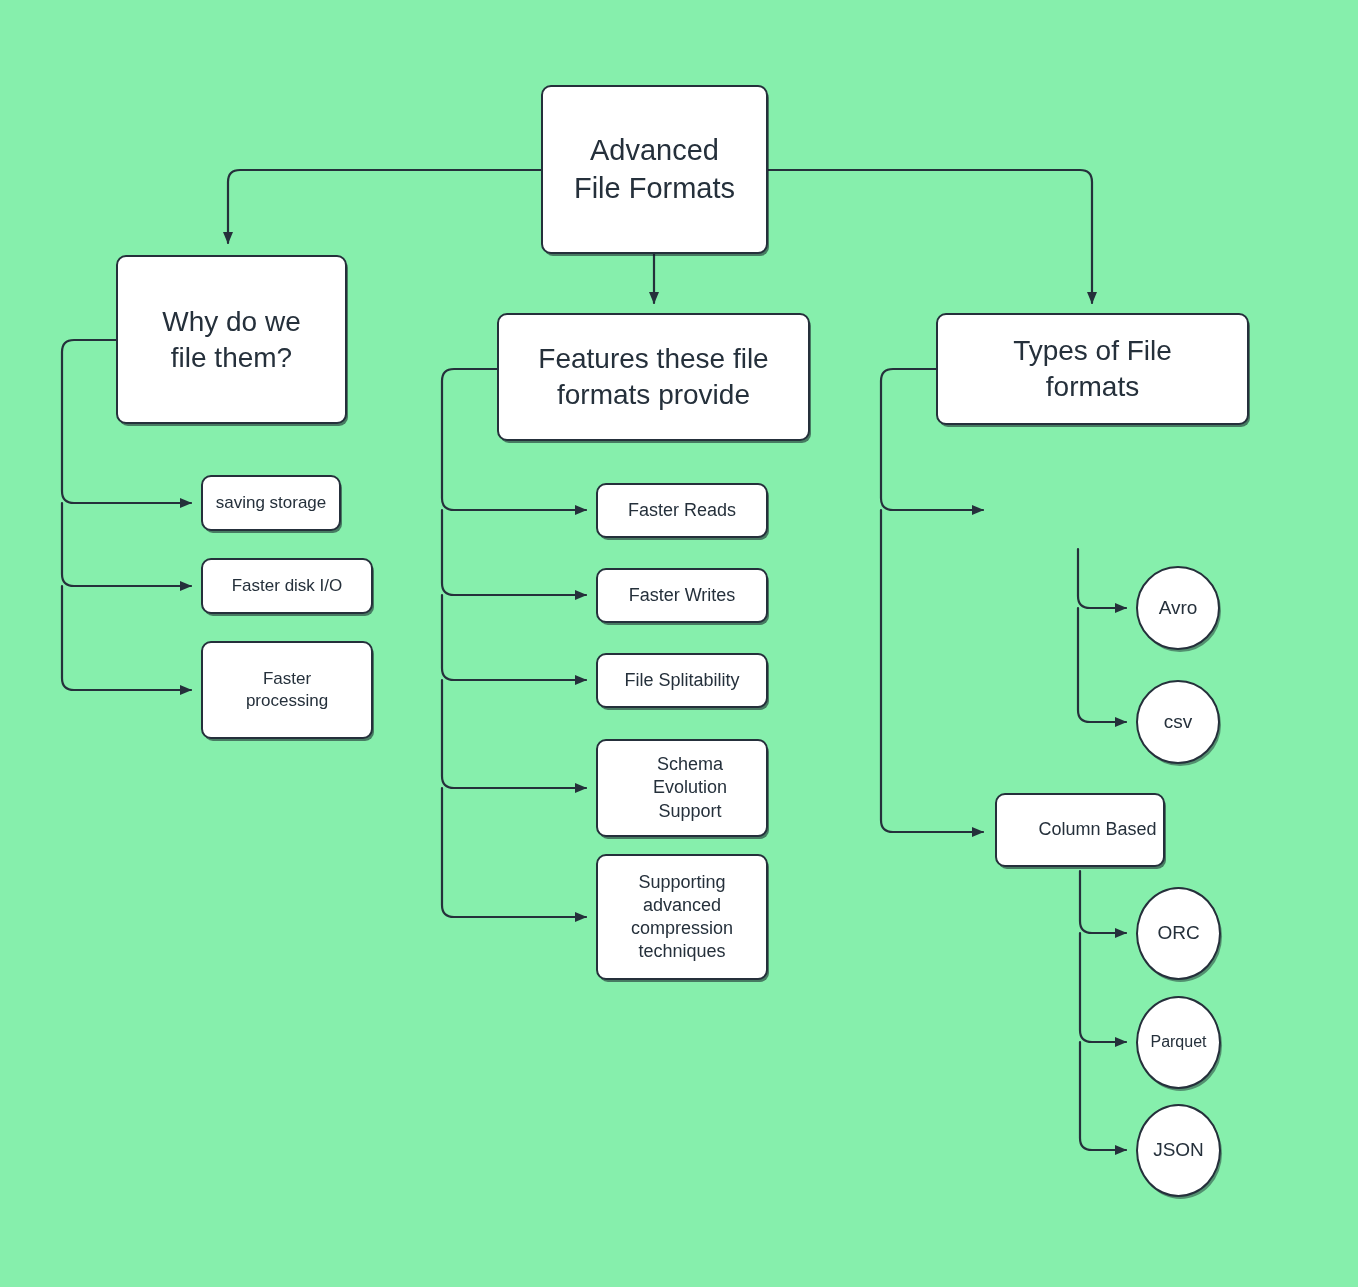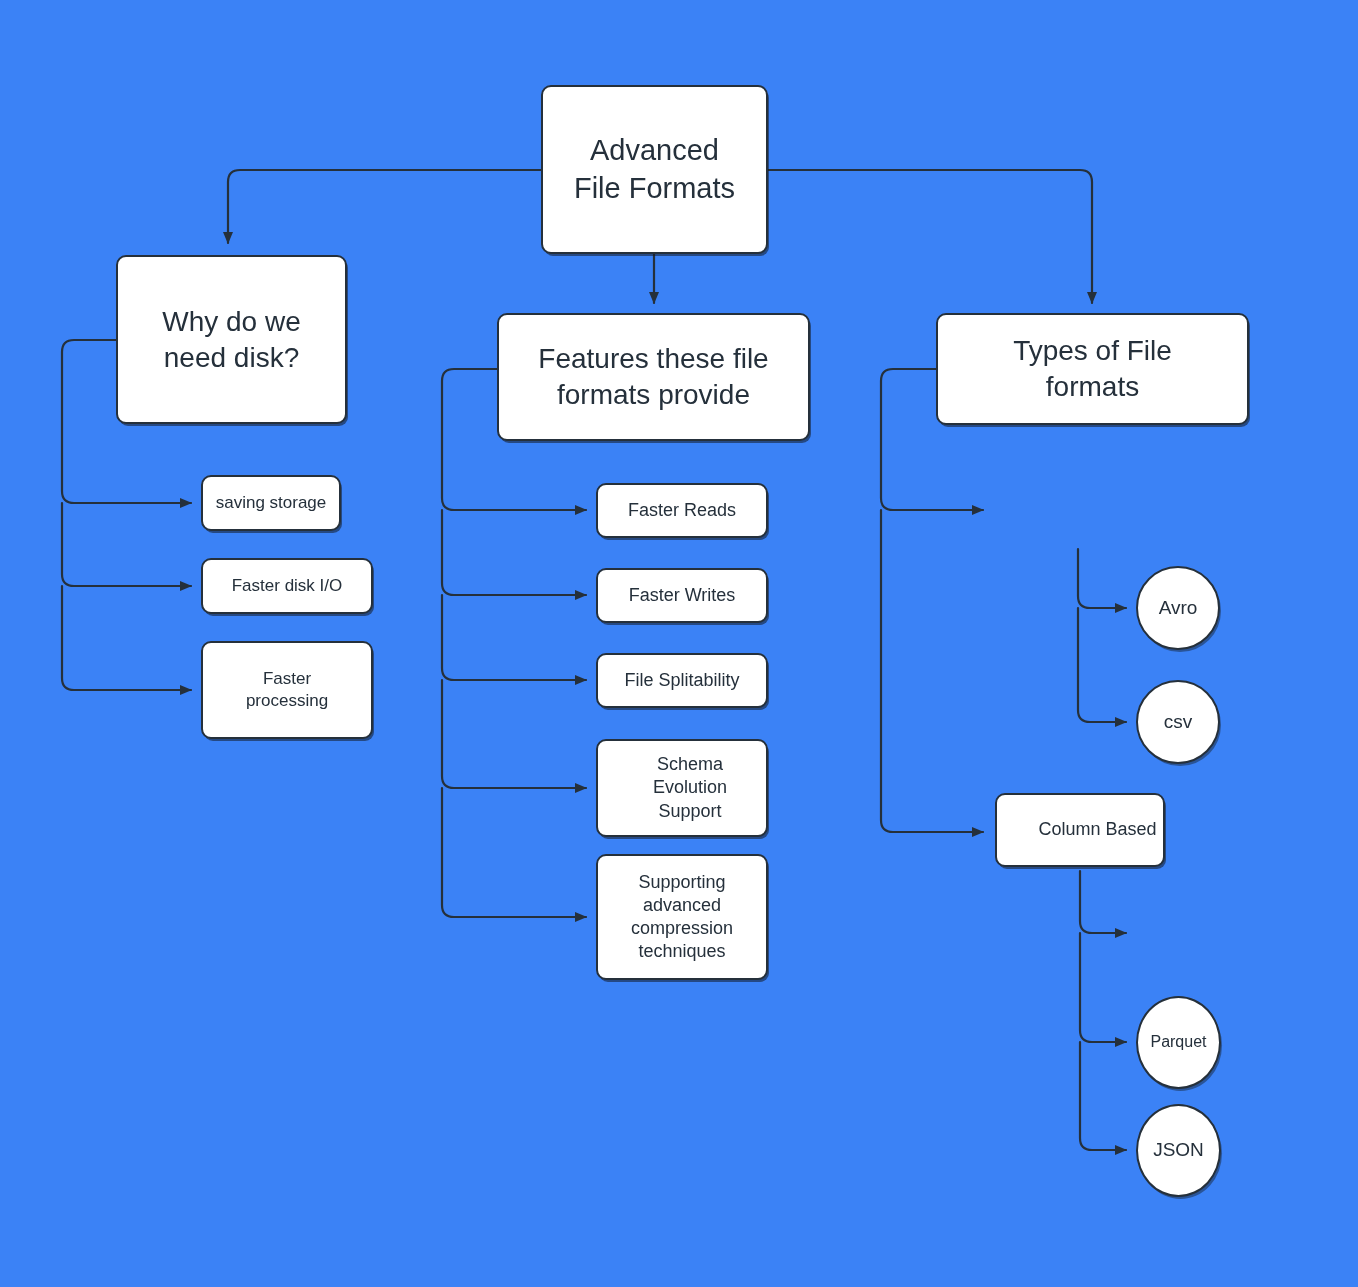--- a/index.html
+++ b/index.html
@@ -8,21 +8,21 @@
     background: #ffffff;
   }
   body {
     font-family: "Liberation Sans", sans-serif;
     -webkit-font-smoothing: antialiased;
   }
   #canvas {
     position: relative;
     width: 1358px;
     height: 1287px;
-    background: #3b82f6;
+    background: #86efac;
     overflow: hidden;
   }
   #edges {
     position: absolute;
     left: 0;
     top: 0;
     width: 1358px;
     height: 1287px;
     pointer-events: none;
   }
@@ -100,21 +100,21 @@
     </g>
   </svg>
 
   <div class="node rect t-root" style="left:541px; top:85px; width:227px; height:169px;">
     <span class="lbl">Advanced
 File Formats</span>
   </div>
 
   <div class="node rect t-branch" style="left:116px; top:255px; width:231px; height:169px;">
     <span class="lbl">Why do we
-need disk?</span>
+file them?</span>
   </div>
 
   <div class="node rect t-leaf" style="left:201px; top:475px; width:140px; height:56px;">
     <span class="lbl">saving storage</span>
   </div>
 
   <div class="node rect t-leaf" style="left:201px; top:558px; width:172px; height:56px;">
     <span class="lbl">Faster disk I/O</span>
   </div>
 
@@ -164,20 +164,23 @@
   </div>
 
   <div class="node ellipse t-ell" style="left:1136px; top:680px; width:84px; height:84px;">
     <span class="lbl">csv</span>
   </div>
 
   <div class="node rect t-mid" style="left:995px; top:793px; width:170px; height:74px;padding-left:35px;">
     <span class="lbl">Column Based</span>
   </div>
 
+  <div class="node ellipse t-ell" style="left:1136px; top:887px; width:85px; height:93px;">
+    <span class="lbl">ORC</span>
+  </div>
 
   <div class="node ellipse t-ell-sm" style="left:1136px; top:996px; width:85px; height:93px;">
     <span class="lbl">Parquet</span>
   </div>
 
   <div class="node ellipse t-ell" style="left:1136px; top:1104px; width:85px; height:93px;">
     <span class="lbl">JSON</span>
   </div>
 
 </div>

